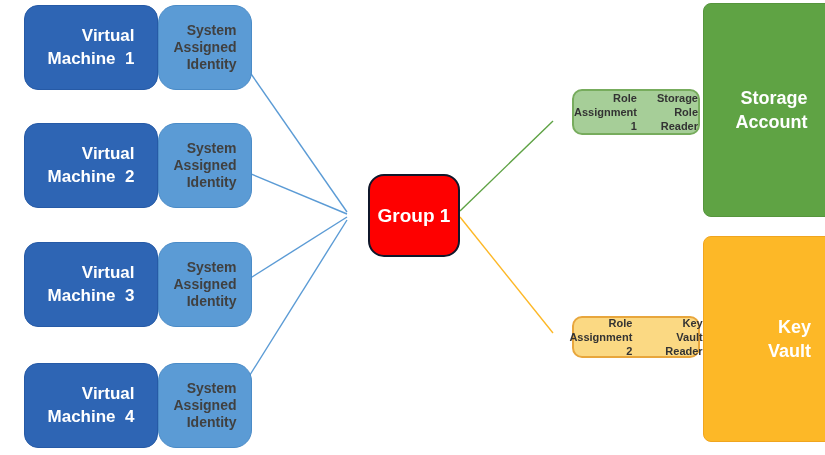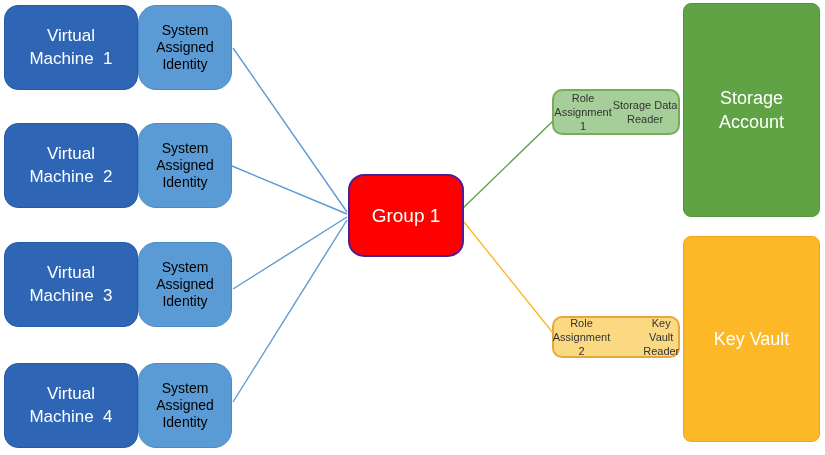--- a/index.html
+++ b/index.html
@@ -15,55 +15,56 @@
     position: absolute;
     left: 0; top: 0;
     width: 825px; height: 455px;
     z-index: 1;
   }
   .shape {
     position: absolute;
     display: flex;
     align-items: center;
     justify-content: center;
-    text-align: center;
-    font-weight: normal;
+    text-align: right;
+    font-weight: bold;
     box-sizing: border-box;
     z-index: 2;
     white-space: pre-wrap;
+    margin-left: 20px;
   }
   
   .vm {
     left: 4px; width: 134px; height: 85px;
     background: #2e65b4;
     border: 1px solid #265aa6;
     border-radius: 14px;
     color: #ffffff;
     font-size: 17px;
     line-height: 1.3;
   }
   
   .sai {
     left: 138px; width: 94px; height: 85px;
     background: #5b9bd5;
     border: 1px solid #4a8bc7;
     border-radius: 18px;
-    color: #000000;
+    color: #404040;
     font-size: 14px;
     line-height: 1.22;
   }
   .r1 { top: 5px; }
   .r2 { top: 123px; }
   .r3 { top: 242px; }
   .r4 { top: 363px; }
   
   .group {
-    left: 348px; top: 174px; width: 116px; height: 83px;
+    left: 348px; top: 174px; width: 92px; height: 83px;
     background: #fe0000;
-    border: 2px solid #4c1d95;
+    border: 2px solid #0f172a;
     border-radius: 16px;
     color: #ffffff;
     font-size: 19px;
   }
   
   .ra {
     left: 552px; width: 128px;
     border-radius: 10px;
     color: #333333;
     font-size: 11px;
@@ -139,21 +140,21 @@
   <div class="shape vm r4">Virtual
 Machine  4</div>
   <div class="shape sai r4">System
 Assigned
 Identity</div>
 
   <div class="shape group">Group 1</div>
 
   <div class="shape ra ra-storage">
     <div>Role Assignment 1</div>
-    <div>Storage Data Reader</div>
+    <div>Storage Role Reader</div>
   </div>
   <div class="shape ra ra-keyvault">
     <div>Role Assignment 2</div>
     <div>Key Vault Reader</div>
   </div>
 
   <div class="shape resource storage">Storage
 Account</div>
   <div class="shape resource keyvault">Key Vault</div>
 

